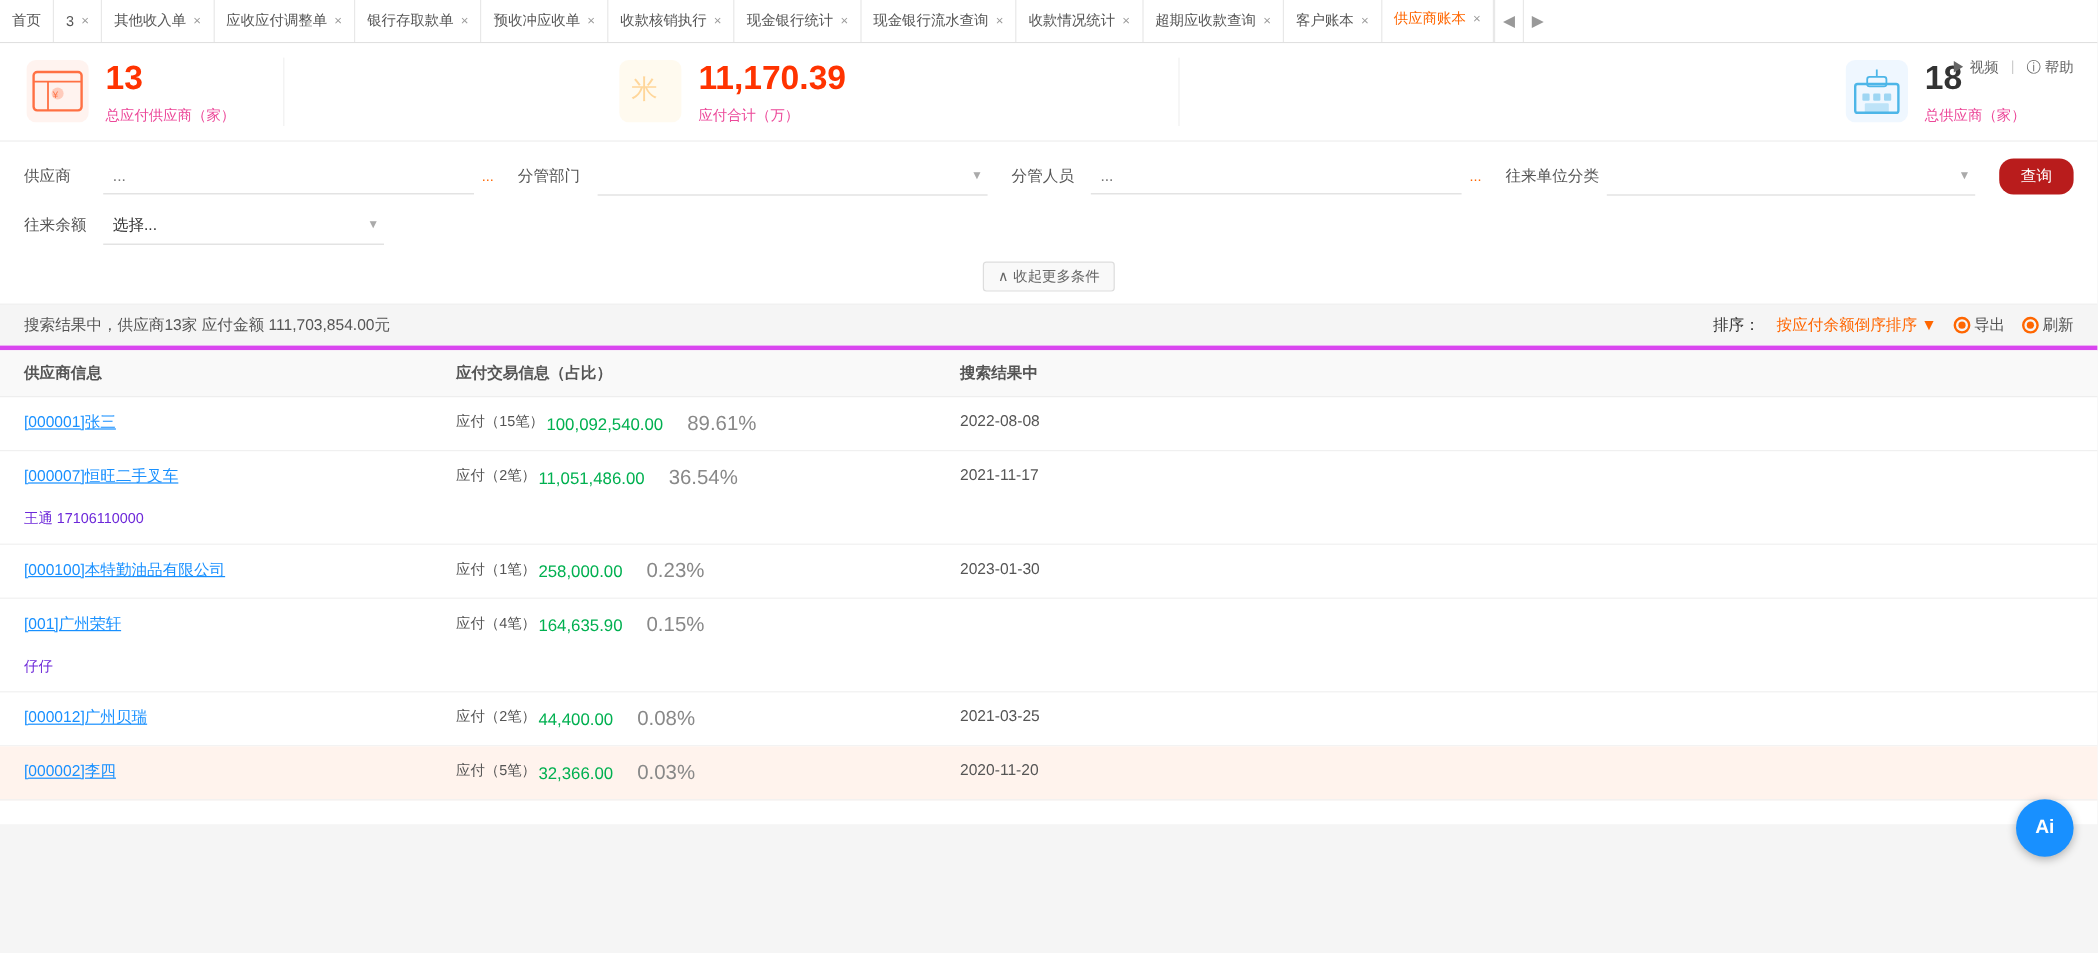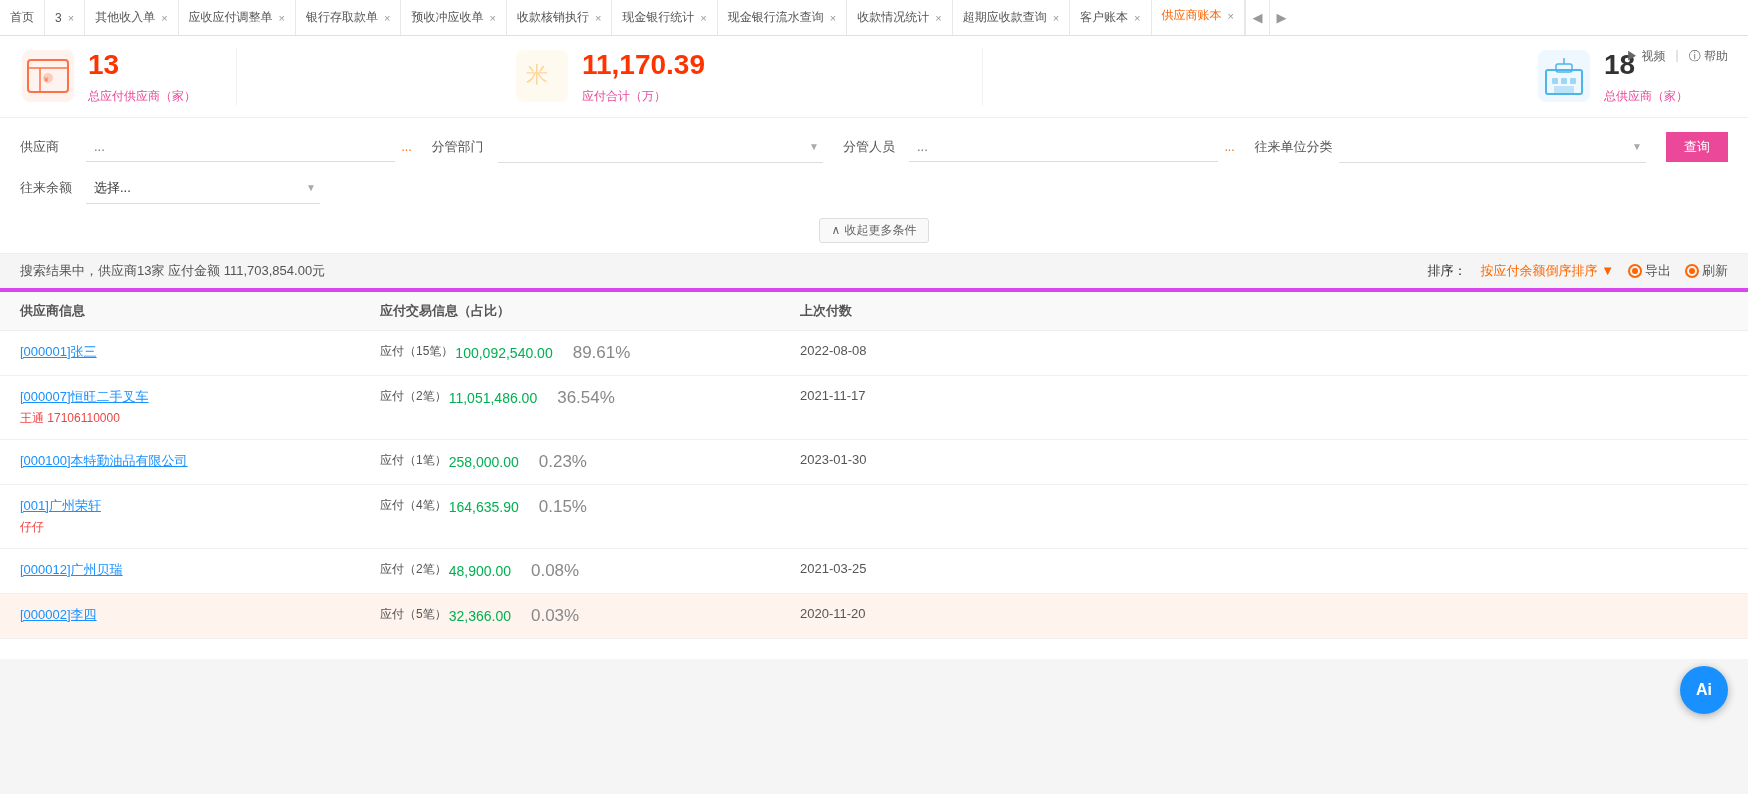--- a/index.html
+++ b/index.html
@@ -125,25 +125,25 @@
     }
     .filter-dropdown-arrow {
       position: absolute;
       right: 4px;
       color: #aaa;
       font-size: 10px;
       pointer-events: none;
     }
     .filter-ellipsis { color: #ff6600; font-size: 12px; cursor: pointer; }
     .search-btn {
-      background: #ec4899;
+      background: #b91c1c;
       color: #fff;
       border: none;
       padding: 6px 18px;
-      border-radius: 0;
+      border-radius: 12px;
       cursor: pointer;
       font-size: 13px;
       white-space: nowrap;
     }
     .collapse-row {
       display: flex;
       justify-content: center;
       padding: 4px 0 0;
     }
     .collapse-btn {
@@ -193,21 +193,21 @@
     .col-lastpay { flex: 1; }
 
     .table-row {
       display: flex;
       padding: 12px 20px;
       border-bottom: 1px solid #f0f0f0;
       align-items: flex-start;
     }
     .table-row.highlighted { background: #fff3ed; }
     .table-row .supplier-link { color: #1890ff; text-decoration: underline; cursor: pointer; font-size: 13px; }
-    .table-row .supplier-sub { font-size: 12px; color: #ef4444; margin-top: 4px; }
+    .table-row .supplier-sub { font-size: 12px; color: #6d28d9; margin-top: 18px; }
     .transaction-info { display: flex; flex-direction: row; gap: 2px; text-align: center; }
     .transaction-label { font-size: 12px; color: #555; }
     .transaction-amount { font-size: 14px; color: #00b050; font-weight: 500; cursor: pointer; }
     .transaction-percent { font-size: 17px; color: #888; margin-left: 20px; }
     .transaction-row { display: flex; align-items: baseline; gap: 0; }
     .last-pay-date { font-size: 13px; color: #555; margin-top: 4px; }
   </style>
 </head>
 <body>
 
@@ -397,21 +397,21 @@
       <span>刷新</span>
     </span>
   </div>
 </div>
 
 <div class="table-area">
 
   <div class="table-header">
     <div class="col-supplier">供应商信息</div>
     <div class="col-transaction">应付交易信息（占比）</div>
-    <div class="col-lastpay">上次付数</div>
+    <div class="col-lastpay">搜索结果中</div>
   </div>
 
   <div id="table-body">
       <div class="table-row">
     <div class="col-supplier">
       <a class="supplier-link">[000001]张三</a>
       
     </div>
     <div class="col-transaction">
       <div class="transaction-info">
@@ -482,21 +482,21 @@
   </div>
       <div class="table-row">
     <div class="col-supplier">
       <a class="supplier-link">[000012]广州贝瑞</a>
       
     </div>
     <div class="col-transaction">
       <div class="transaction-info">
         <span class="transaction-label">应付（2笔）</span>
         <div class="transaction-row">
-          <span class="transaction-amount">48,900.00</span>
+          <span class="transaction-amount">44,400.00</span>
           <span class="transaction-percent">0.08%</span>
         </div>
       </div>
     </div>
     <div class="col-lastpay">
       <span class="last-pay-date">2021-03-25</span>
     </div>
   </div>
       <div class="table-row highlighted">
     <div class="col-supplier">

